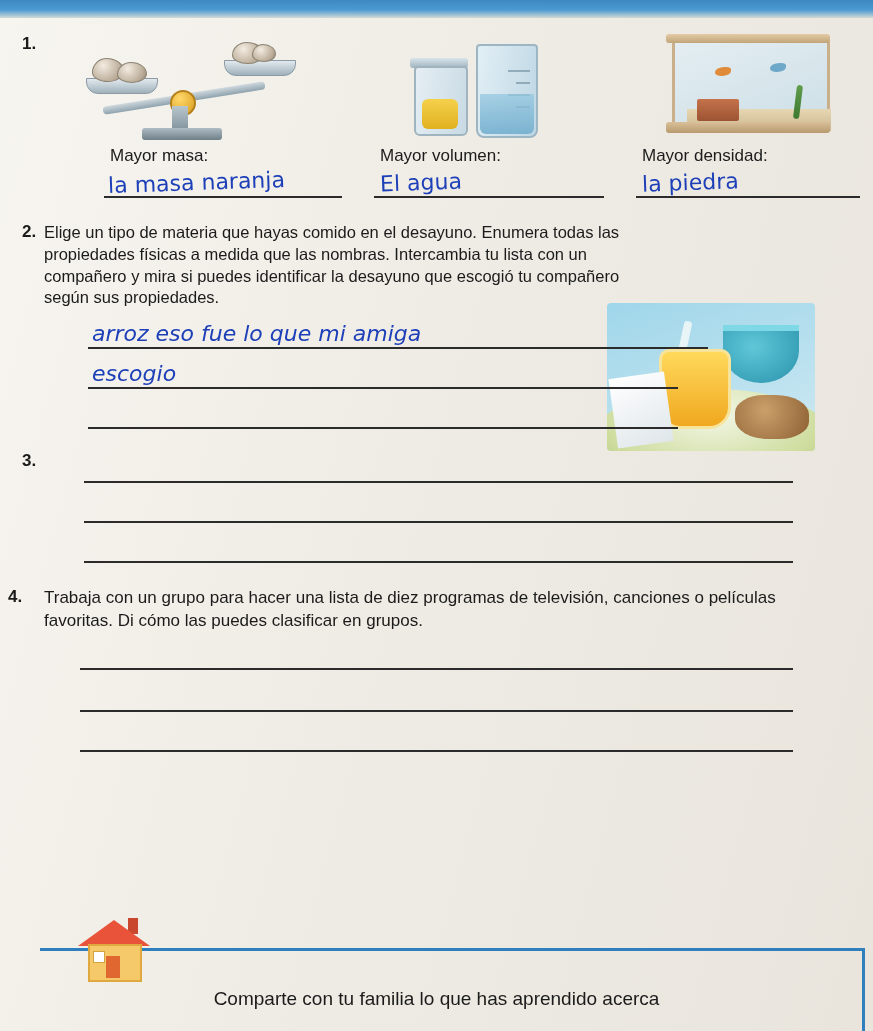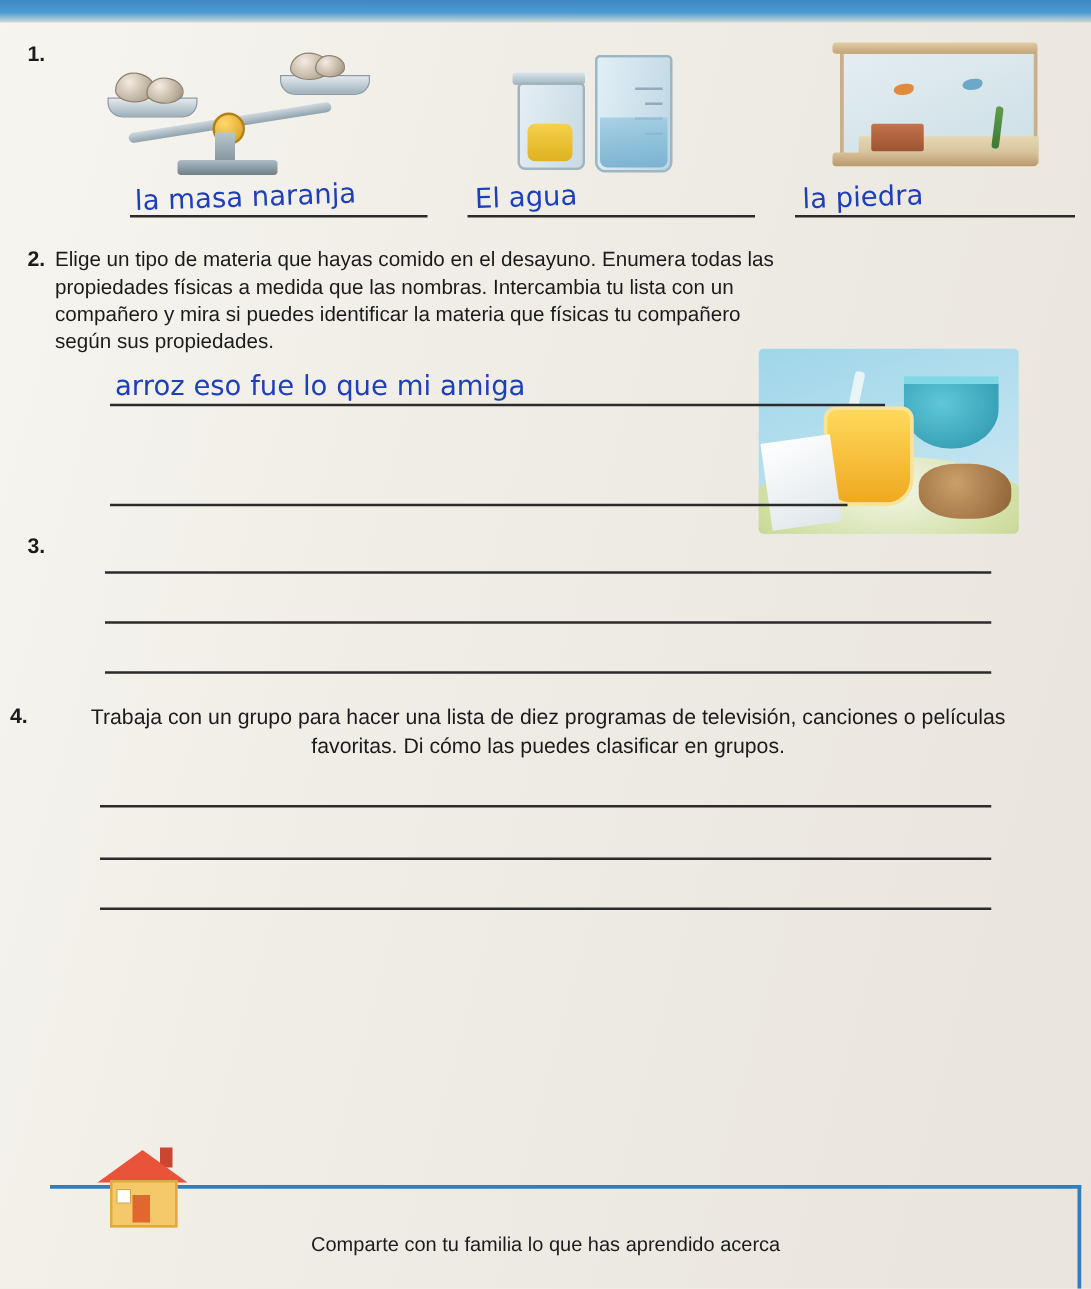--- a/index.html
+++ b/index.html
@@ -270,20 +270,21 @@
   #q2 { margin-top: 18px; }
   #q2 .qnum { top: 0px; font-size: 17px; }
   #q2 .qtext { font-size: 16.5px; line-height: 1.32; padding-right: 10px; }
 
   .q2lines { position: relative; margin-top: 6px; height: 120px; }
   .q2lines .wl {
     position: absolute;
     left: 44px;
     border-bottom: 2px solid #2b2b2b;
     height: 32px;
+    font-style: italic;
   }
   .q2lines .w1 { top: 0px; width: 620px; }
   .q2lines .w2 { top: 40px; width: 590px; }
   .q2lines .w3 { top: 80px; width: 590px; }
 
   
   .photo {
     position: absolute;
     right: 18px;
     top: -12px;
@@ -348,21 +349,21 @@
     position: absolute;
     left: 40px;
     right: 40px;
     border-bottom: 2px solid #2b2b2b;
     height: 0;
   }
 
   
   #q4 { margin-top: 16px; padding-left: 44px; }
   #q4 .qnum { left: 8px; top: 0px; font-size: 17px; }
-  #q4 .qtext { font-size: 17px; line-height: 1.32; text-align: center; }
+  #q4 .qtext { font-size: 17px; line-height: 1.32; }
 
   
   .familia {
     position: absolute;
     left: 0;
     top: 918px;
     width: 873px;
     height: 113px;
   }
   .familia .rule {
@@ -424,21 +425,21 @@
     position: absolute;
     left: 52px; top: 0px;
     width: 10px; height: 16px;
     background: #c9462f;
   }
   .familia .closing {
     position: absolute;
     left: 0; right: 0;
     top: 70px;
     text-align: center;
-    font-size: 16px;
+    font-size: 19px;
     color: #1b1b1b;
   }
 </style>
 </head>
 <body>
 
 <div class="page">
 
   <div class="top-strip">
     <span class="ghost-text"></span>
@@ -483,49 +484,57 @@
             <div class="fish f1"></div>
             <div class="fish f2"></div>
             <div class="weed"></div>
           </div>
           <div class="frame-top"></div>
           <div class="frame-bot"></div>
         </div>
 
       </div>
 
+      <div class="labels-row">
+        <span class="clabel l1">Mayor masa:</span>
+        <span class="clabel l2">Mayor volumen:</span>
+        <span class="clabel l3">Mayor densidad:</span>
+      </div>
 
       <div class="ans-row">
         <div class="ansline a1">
           <span class="hand slant" style="left:4px">la masa naranja</span>
         </div>
         <div class="ansline a2">
           <span class="hand slant" style="left:6px">El agua</span>
         </div>
         <div class="ansline a3">
           <span class="hand slant" style="left:6px">la piedra</span>
         </div>
       </div>
     </div>
 
     <div class="qblock" id="q2">
       <span class="qnum">2.</span>
-      <div class="qtext" style="padding-right:210px">Elige un tipo de materia que hayas comido en el desayuno. Enumera todas las propiedades físicas a medida que las nombras. Intercambia tu lista con un compañero y mira si puedes identificar la materia que físicas tu compañero según sus propiedades.</div>
+      <div class="qtext" style="padding-right:210px">Elige un tipo de materia que hayas comido en el desayuno. Enumera todas las propiedades físicas a medida que las nombras. Intercambia tu lista con un compañero y mira si puedes identificar la desayuno que escogió tu compañero según sus propiedades.</div>
 
       <div class="q2lines">
         <div class="photo">
           <div class="plate"></div>
           <div class="bowl"></div>
           <div class="straw"></div>
           <div class="juice"></div>
           <div class="bread"></div>
           <div class="napkin"></div>
         </div>
         <div class="wl w1">
           <span class="hand" style="left:4px">arroz eso fue lo que mi amiga</span>
+        </div>
+        <div class="wl w2">
+          <span class="hand" style="left:4px">escogio</span>
         </div>
         <div class="wl w3">
           <span class="hand" style="left:4px"></span>
         </div>
       </div>
     </div>
 
     <div class="qblock" id="q3">
       <span class="qnum">3.</span>
       <div class="wlines" style="height:120px">

